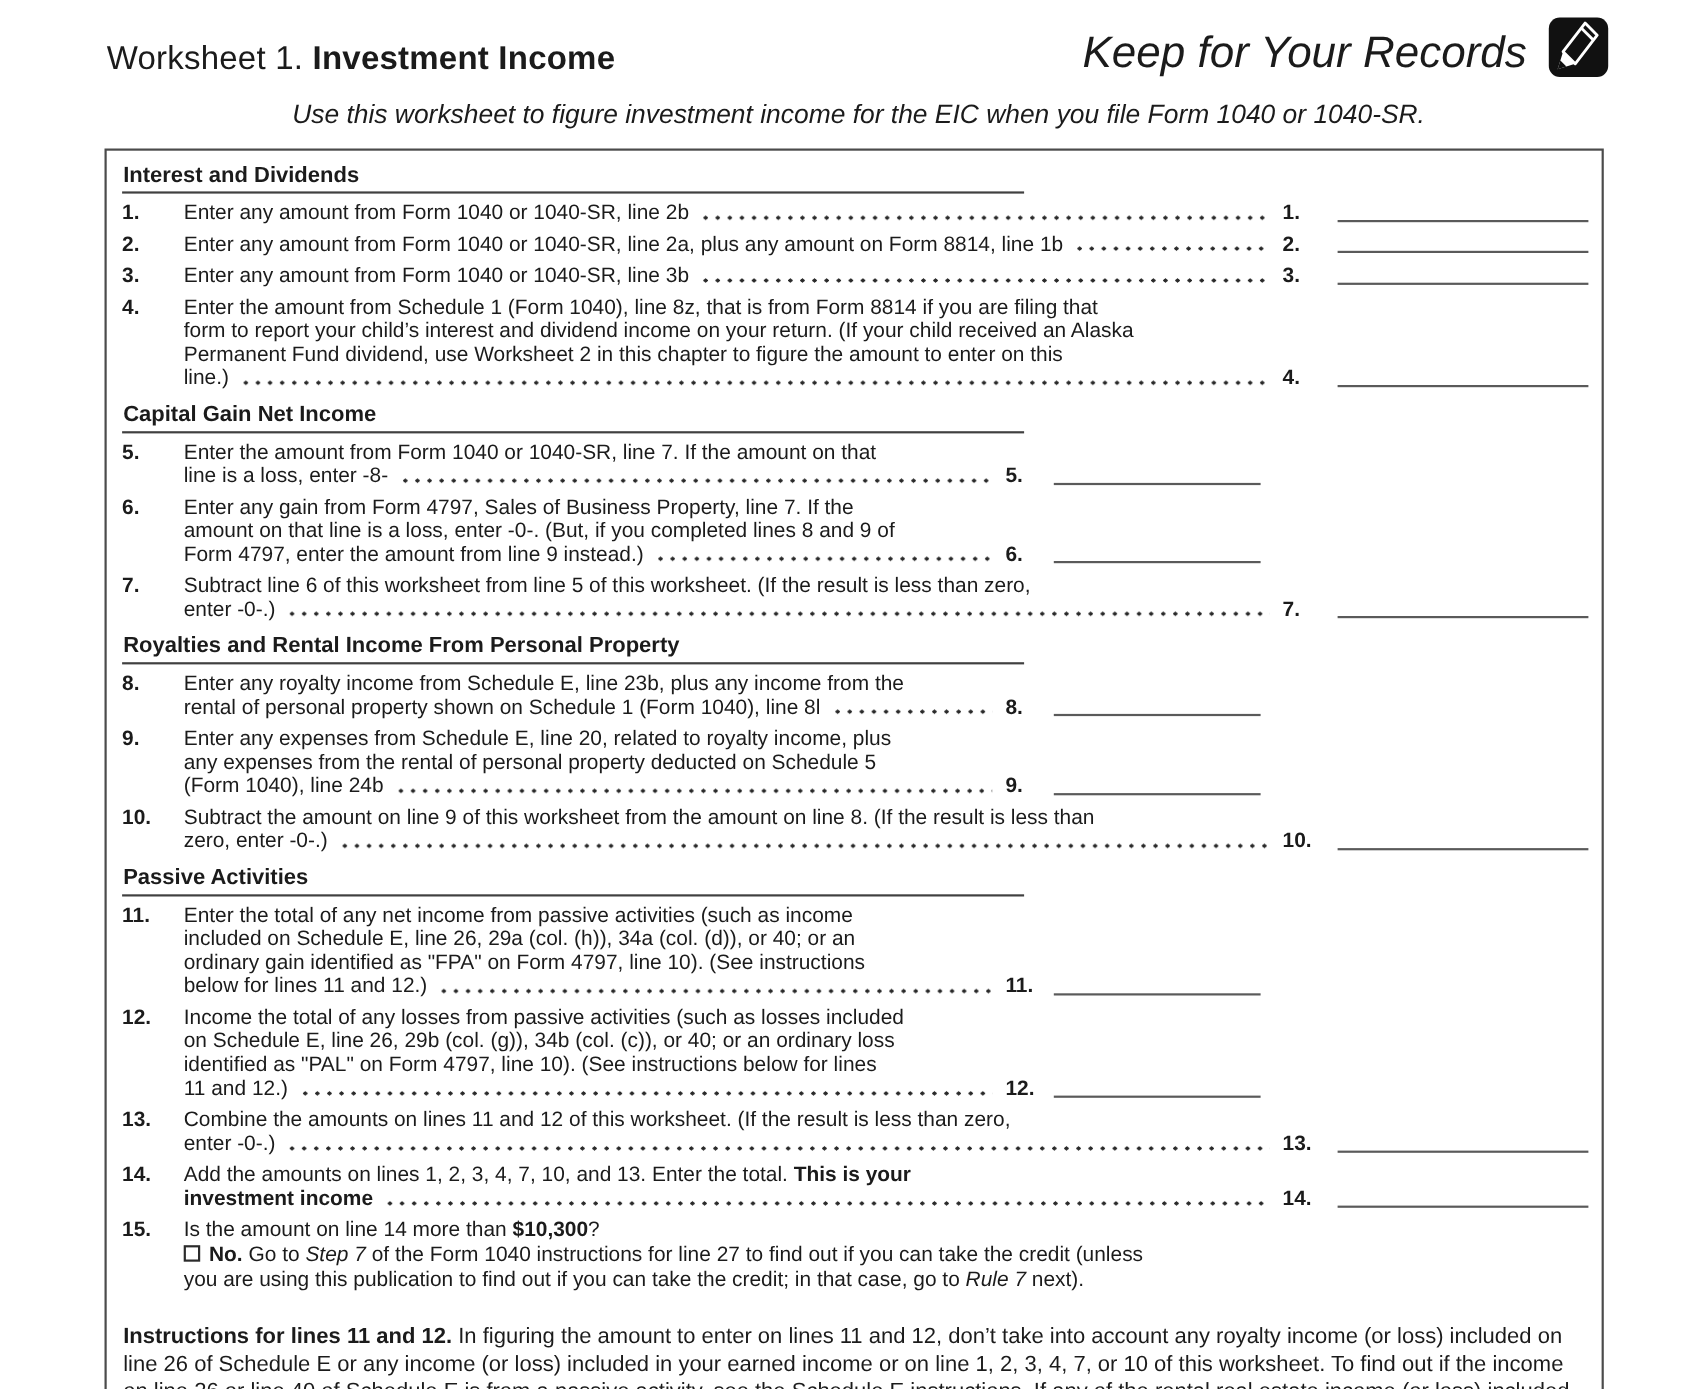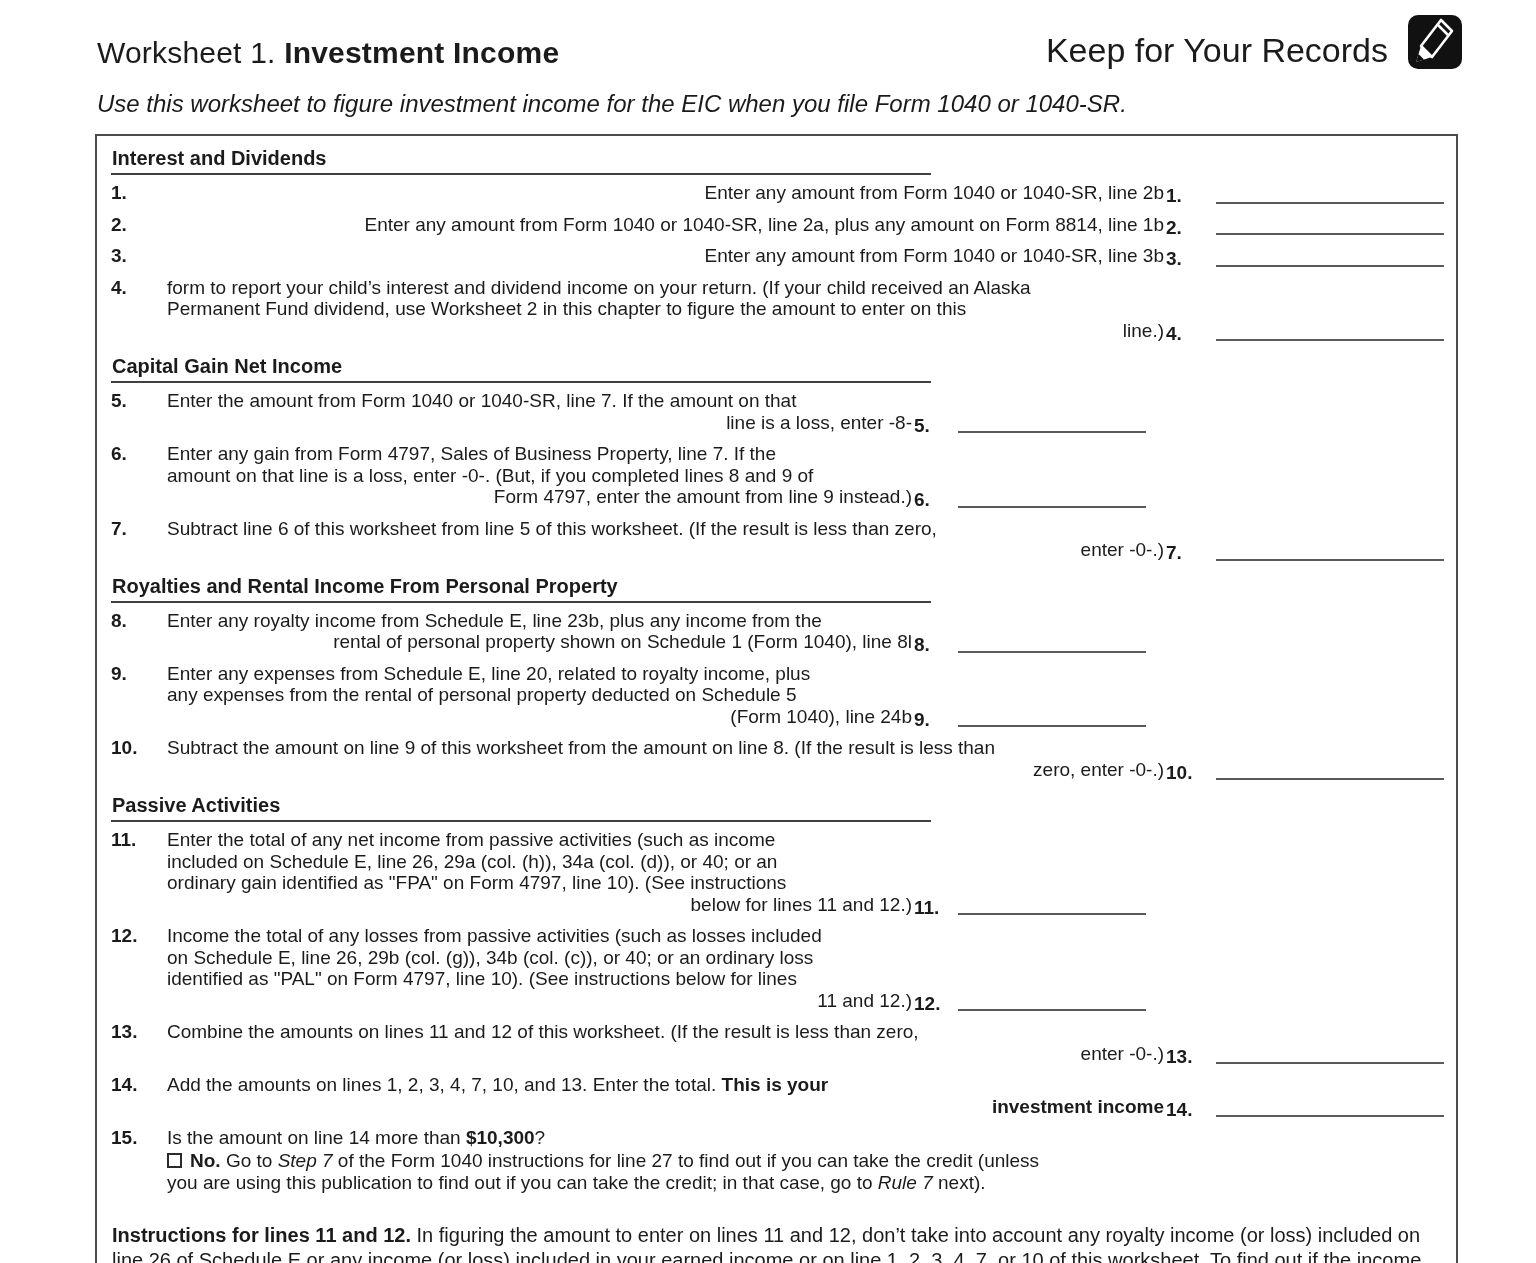--- a/index.html
+++ b/index.html
@@ -8,44 +8,44 @@
     width:1536px; min-height:1263px;
     font-family:"Liberation Sans", sans-serif;
     color:#1b1b1b;
   }
   .page { width:1536px; padding-top:14px; }
 
   
   .hdr { display:flex; align-items:flex-end; padding:0 72px 0 97px; }
   .hdr-title { flex:1; font-size:30px; letter-spacing:0.2px; padding-top:10px; }
   .hdr-title .b { font-weight:bold; }
-  .keep { font-size:34px; white-space:nowrap; padding-top:12px; margin-right:18px; }
+  .keep { font-style:italic; font-size:40px; white-space:nowrap; padding-top:12px; margin-right:18px; }
   .pencil { width:58px; height:56px; flex:none; }
 
-  .intro { font-style:italic; font-size:24px; margin:20px 72px 0 97px; }
+  .intro { font-style:italic; font-size:24px; margin:20px 72px 0 97px;text-align:center; }
 
   
   .box {
     margin:16px 78px 10px 95px;
     border:2px solid #4b4b4b;
     padding:2px 12px 14px 14px;
   }
 
   .sec {
     font-size:20px; font-weight:bold;
     border-bottom:2px solid #404040;
     width:820px; max-width:100%;
     padding:4px 0 3px 1px;
     margin:5px 0 7px 0;
   }
 
   .row { display:flex; align-items:flex-end; margin:7px 0; font-size:19px; line-height:21.5px; }
   .num { align-self:flex-start; flex:none; width:56px; font-weight:bold; }
   .content { flex:1; min-width:0; }
-  .lastline { display:flex; align-items:flex-end;flex-direction:column; }
+  .lastline { display:flex; align-items:flex-end; }
   .lastline .txt { flex:none; }
   .leader {
     flex:1; min-width:14px; height:8px;
     margin:0 10px 3px 10px; align-self:flex-end;
     background-image:radial-gradient(circle, #2a2a2a 1.7px, transparent 2px);
     background-size:11px 8px; background-repeat:repeat-x; background-position:0 bottom;
   }
   .ref { flex:none; font-weight:bold; width:52px; padding-left:2px; }
   .inner .ref { width:46px; }
   .blank { flex:none; height:2px; border-bottom:2px solid #5a5a5a; margin-bottom:3px; }
@@ -120,20 +120,21 @@
             <span class="leader"></span>
           </div>
       </div>
       <div class="ref">3.</div>
       <div class="blank outer-b"></div>
     </div>
 
     <div class="row outer">
       <div class="num">4.</div>
       <div class="content">
+        <div class="tline">Enter the amount from Schedule 1 (Form 1040), line 8z, that is from Form 8814 if you are filing that</div>
         <div class="tline">form to report your child’s interest and dividend income on your return. (If your child received an Alaska</div>
         <div class="tline">Permanent Fund dividend, use Worksheet 2 in this chapter to figure the amount to enter on this</div>
         <div class="lastline">
             <span class="txt">line.)</span>
             <span class="leader"></span>
           </div>
       </div>
       <div class="ref">4.</div>
       <div class="blank outer-b"></div>
     </div>

